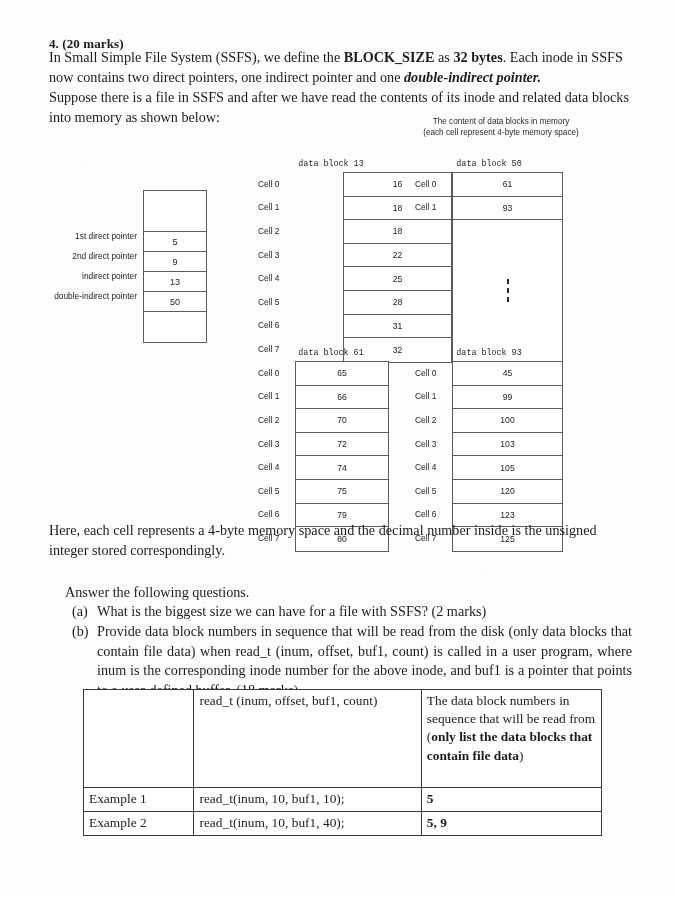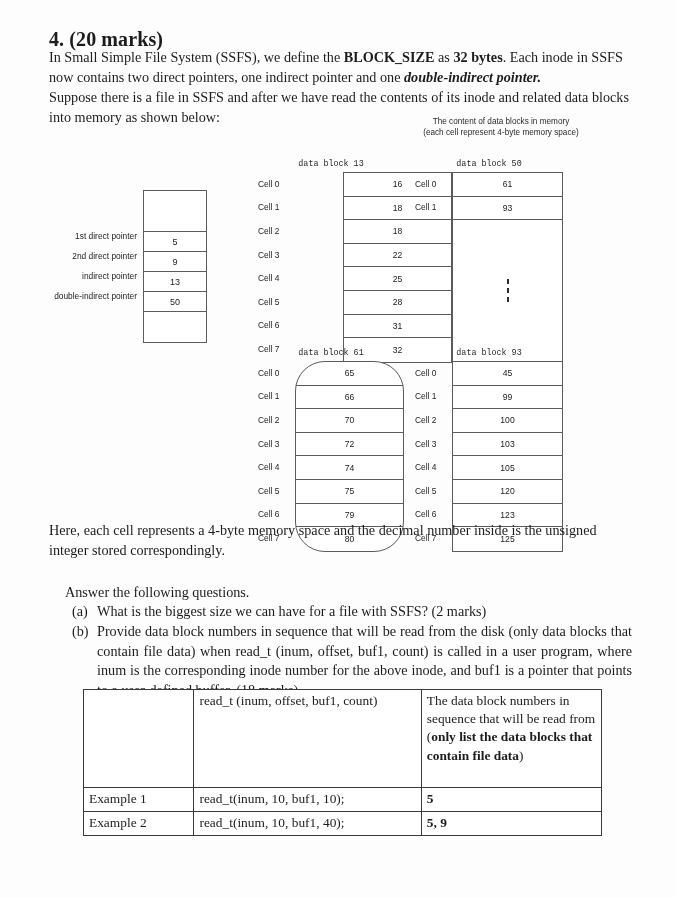--- a/index.html
+++ b/index.html
@@ -24,22 +24,22 @@
       radial-gradient(circle at 12% 18%, rgba(0,0,0,0.012) 0 1px, transparent 1px),
       radial-gradient(circle at 72% 64%, rgba(0,0,0,0.010) 0 1px, transparent 1px),
       radial-gradient(circle at 40% 88%, rgba(0,0,0,0.010) 0 1px, transparent 1px),
       #fdfdfd;
   }
 
   
   .q-head {
     position: absolute;
     left: 49px;
-    top: 28px;
-    font-size: 20px;
+    top: 36px;
+    font-size: 13px;
     font-weight: bold;
     letter-spacing: 0.1px;
   }
   .para {
     position: absolute;
     left: 49px;
     width: 582px;
     font-size: 14.2px;
     line-height: 19.6px;
     text-align: left;
@@ -298,21 +298,21 @@
       <div class="dlabels">
           <div class="dlabel" style="height: 23.6px;">Cell 0</div>
           <div class="dlabel" style="height: 23.6px;">Cell 1</div>
           <div class="dlabel" style="height: 23.6px;">Cell 2</div>
           <div class="dlabel" style="height: 23.6px;">Cell 3</div>
           <div class="dlabel" style="height: 23.6px;">Cell 4</div>
           <div class="dlabel" style="height: 23.6px;">Cell 5</div>
           <div class="dlabel" style="height: 23.6px;">Cell 6</div>
           <div class="dlabel" style="height: 23.6px;">Cell 7</div>
         </div>
-      <div class="cells" style="width:109px;border-radius:30px;">
+      <div class="cells" style="width:94px;">
           <div class="dcell" style="height: 23.6px;">65</div>
           <div class="dcell" style="height: 23.6px;">66</div>
           <div class="dcell" style="height: 23.6px;">70</div>
           <div class="dcell" style="height: 23.6px;">72</div>
           <div class="dcell" style="height: 23.6px;">74</div>
           <div class="dcell" style="height: 23.6px;">75</div>
           <div class="dcell" style="height: 23.6px;">79</div>
           <div class="dcell" style="height: 23.6px;">80</div>
         </div>
     </div>

